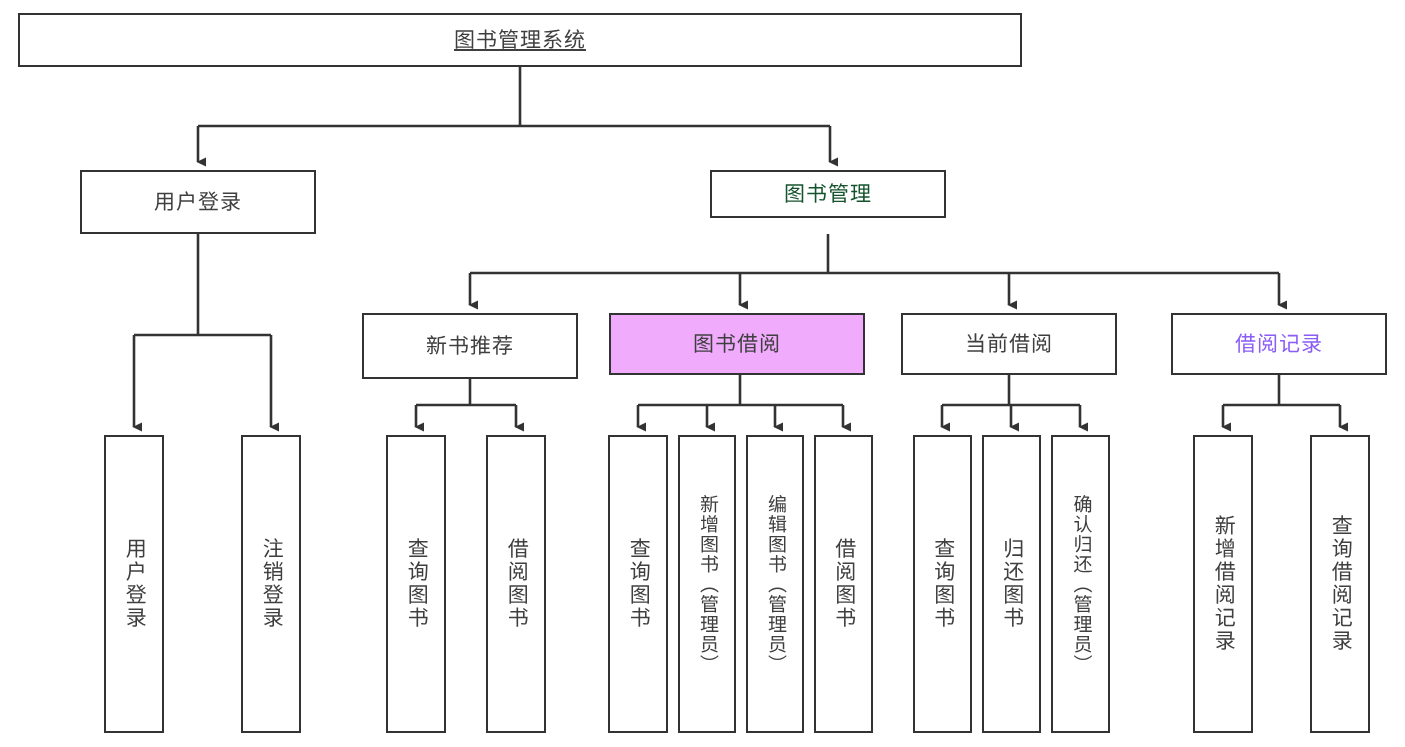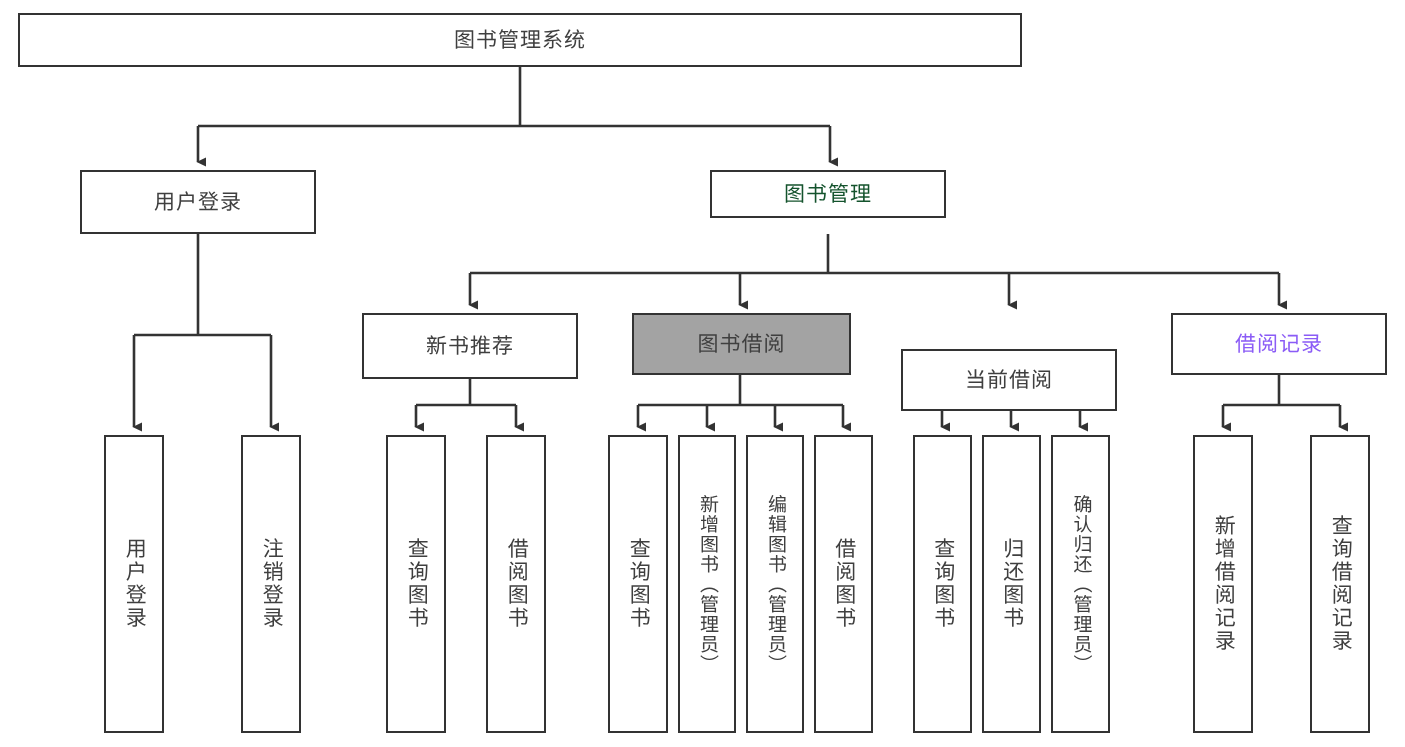--- a/index.html
+++ b/index.html
@@ -116,38 +116,38 @@
       <path d="M1011,405 L1011,427" marker-end="url(#arrowhead)"></path>
       <path d="M1080,405 L1080,427" marker-end="url(#arrowhead)"></path>
 
       <path d="M1279,375 L1279,405"></path>
       <path d="M1223,405 L1340,405"></path>
       <path d="M1223,405 L1223,427" marker-end="url(#arrowhead)"></path>
       <path d="M1340,405 L1340,427" marker-end="url(#arrowhead)"></path>
     </g>
   </svg>
 
-  <div class="node horiz" style="left: 18px; top: 13px; width: 1004px; height: 54px; border-color: rgb(51, 51, 51); background: rgb(255, 255, 255); color: rgb(63, 63, 63);">
+  <div class="node horiz" style="left: 18px; top: 13px; width: 1004px; height: 54px; border-color: rgb(51, 51, 51); background: rgb(255, 255, 255); color: rgb(63, 63, 63); text-decoration: underline;">
     <span class="label">图书管理系统</span>
   </div>
 
   <div class="node horiz" style="left: 80px; top: 170px; width: 236px; height: 64px; border-color: rgb(51, 51, 51); background: rgb(255, 255, 255); color: rgb(63, 63, 63);">
     <span class="label">用户登录</span>
   </div>
   <div class="node horiz" style="left: 710px; top: 170px; width: 236px; height: 48px; border-color: rgb(51, 51, 51); background: rgb(255, 255, 255); color: #14532d;">
     <span class="label">图书管理</span>
   </div>
 
   <div class="node horiz" style="left: 362px; top: 313px; width: 216px; height: 66px; border-color: rgb(51, 51, 51); background: rgb(255, 255, 255); color: rgb(63, 63, 63);">
     <span class="label">新书推荐</span>
   </div>
-  <div class="node horiz" style="left: 632px; top: 313px; width: 219px; height: 62px; border-color: rgb(51, 51, 51); background: #a3a3a3; color: rgb(63, 63, 63);">
+  <div class="node horiz" style="left: 609px; top: 313px; width: 256px; height: 62px; border-color: rgb(51, 51, 51); background: #f0abfc; color: rgb(63, 63, 63);">
     <span class="label">图书借阅</span>
   </div>
-  <div class="node horiz" style="left: 901px; top: 313px; width: 216px; height: 62px; border-color: rgb(51, 51, 51); background: rgb(255, 255, 255); color: rgb(63, 63, 63); margin-top: 36px;">
+  <div class="node horiz" style="left: 901px; top: 313px; width: 216px; height: 62px; border-color: rgb(51, 51, 51); background: rgb(255, 255, 255); color: rgb(63, 63, 63);">
     <span class="label">当前借阅</span>
   </div>
   <div class="node horiz" style="left: 1171px; top: 313px; width: 216px; height: 62px; border-color: rgb(51, 51, 51); background: rgb(255, 255, 255); color: #8b5cf6;">
     <span class="label">借阅记录</span>
   </div>
 
   <div class="node vert" style="left: 104px; top: 435px; width: 60px; height: 298px; border-color: rgb(51, 51, 51); background: rgb(255, 255, 255); color: rgb(63, 63, 63);">
     <span class="label">用户登录</span>
   </div>
   <div class="node vert" style="left: 241px; top: 435px; width: 60px; height: 298px; border-color: rgb(51, 51, 51); background: rgb(255, 255, 255); color: rgb(63, 63, 63);">

